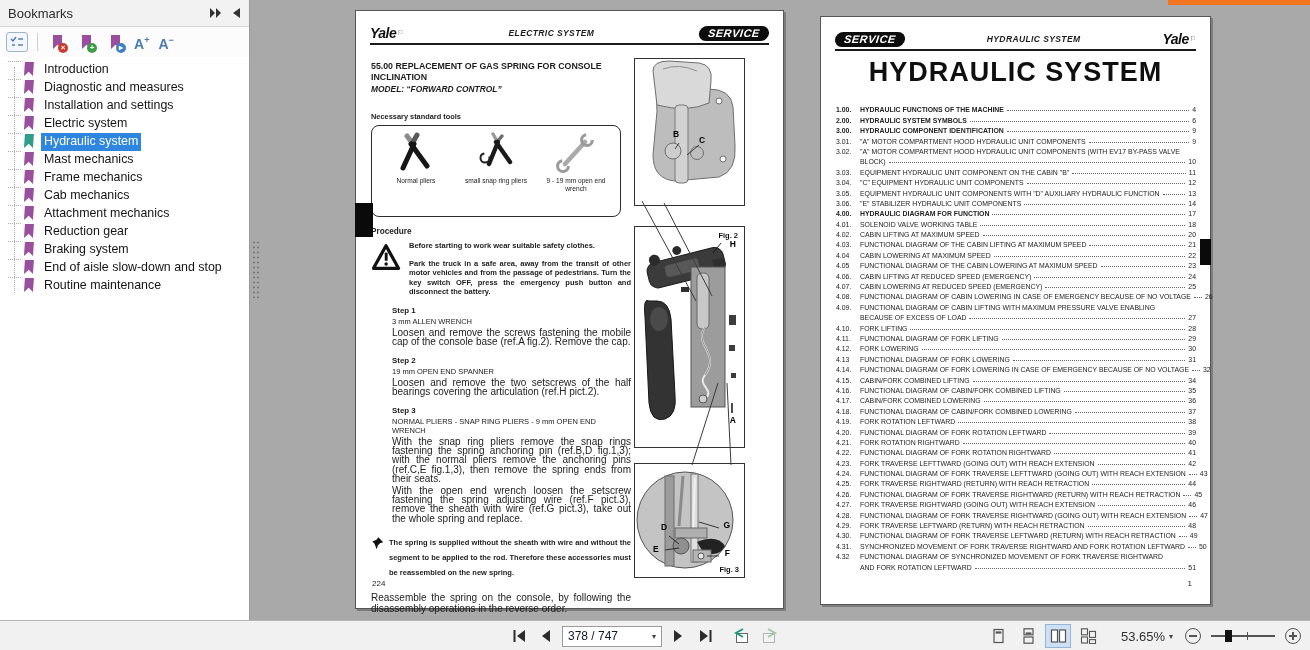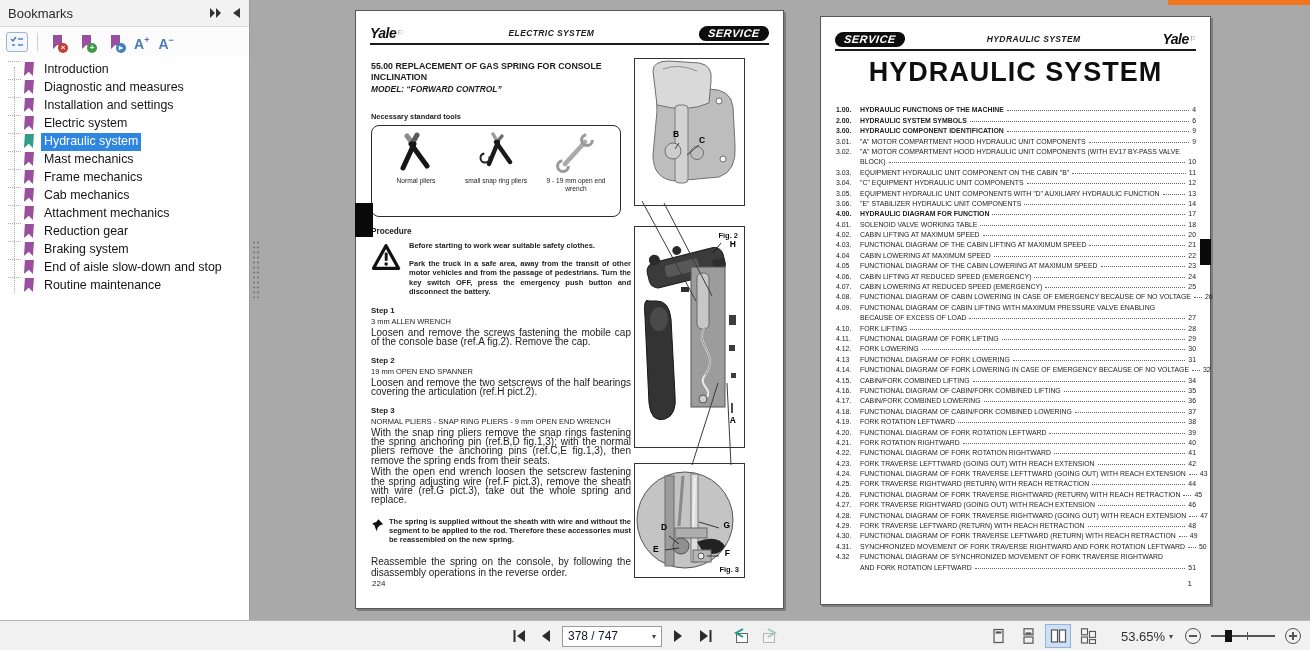--- a/index.html
+++ b/index.html
@@ -59,27 +59,27 @@
   .toolbox { margin-top:4px; width:250px; height:92px; border:1.5px solid #2c2c2c; border-radius:8px; display:flex; padding:6px 4px 2px; }
   .tool-cell { flex:1; display:flex; flex-direction:column; align-items:center; }
   .tool-cell svg { display:block; }
   .tool-name { font-size:6.6px; text-align:center; line-height:8px; margin-top:3px; width:70px; }
   .lp-proc { font-size:8.2px; font-weight:bold; margin-top:10px; }
   .warn-block { display:flex; margin-top:5px; }
   .warn-icon { flex:0 0 38px; padding-top:2px; }
   .warn-texts { flex:1; }
   .warn-p { font-size:7.5px; font-weight:bold; line-height:9.6px; text-align:justify; }
   .warn-p + .warn-p { margin-top:8px; }
-  .step { margin-top:9px; }
+  .step { margin-top:9px;margin-left:21px; }
   .step-title { font-size:7.9px; font-weight:bold; }
   .step-tool { font-size:7.5px; margin-top:2px; }
   .step-body { font-size:10px; line-height:9.4px; text-align:justify; margin-top:2px; }
   .note-block { display:flex; margin-top:12px; }
   .note-icon { flex:0 0 18px; padding-top:1px; }
-  .note-text { flex:1; font-size:7.5px; font-weight:bold; line-height:9px; text-align:justify; }
+  .note-text { flex:1; font-size:7.5px; font-weight:bold; line-height:15px; text-align:justify; }
   .lp-closing { font-size:10px; line-height:11px; text-align:justify; margin-top:12px; }
   .lp-pagenum { position:absolute; left:16px; bottom:20px; font-size:8px; }
 
   
   .lp-figs { position:absolute; left:278px; top:40px; width:113px; height:540px; }
   .connectors { position:absolute; left:0; top:0; width:113px; height:540px; z-index:4; pointer-events:none; }
   .figbox { position:absolute; left:0; width:111px; border:1px solid #333; background:#fff; }
   .fig1 { top:7px; height:148px; }
   .fig2 { top:175px; height:222px; }
   .fig3 { top:412px; height:115px; }

